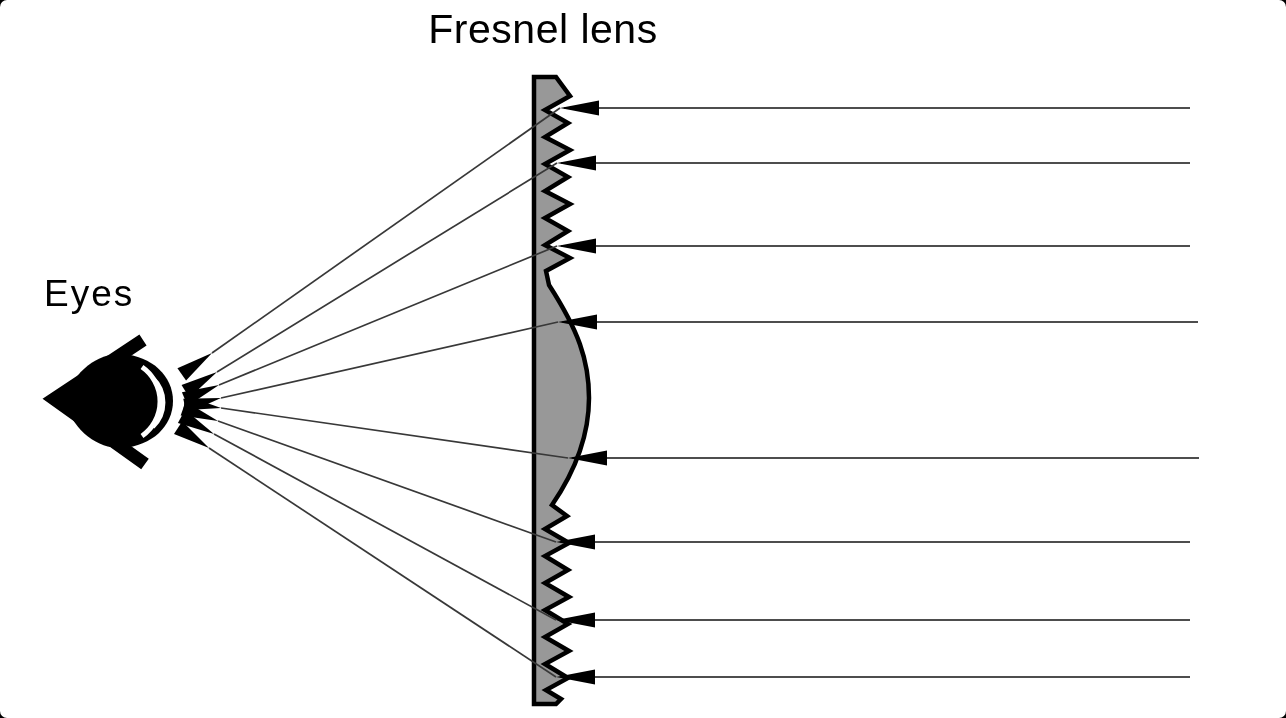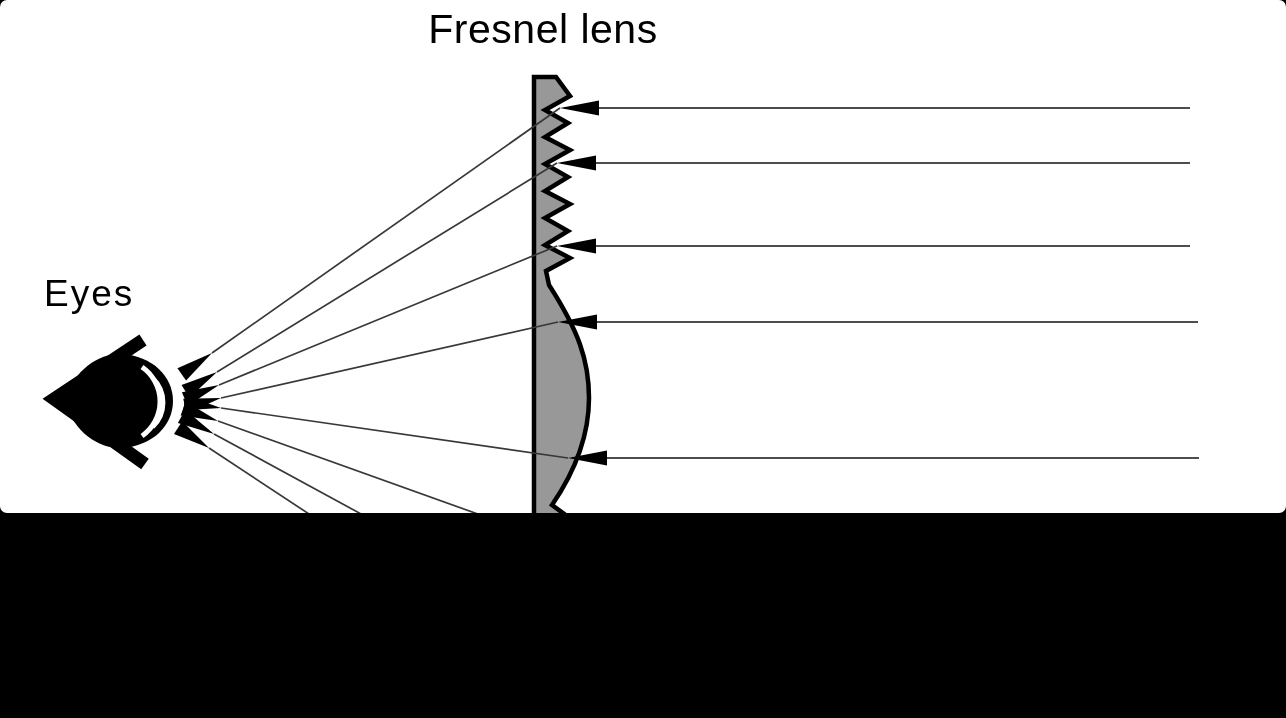--- a/index.html
+++ b/index.html
@@ -3,21 +3,21 @@
 <meta charset="utf-8">
 <style>
   html, body {
     margin: 0;
     padding: 0;
     background: #000;
   }
   .frame {
     position: relative;
     width: 1286px;
-    height: 513px;
+    height: 718px;
     background: #fff;
     border-radius: 7px;
     overflow: hidden;
     font-family: "Liberation Sans", sans-serif;
   }
   svg text {
     fill: #000;
     font-family: "Liberation Sans", sans-serif;
   }
   .diagram-title {

